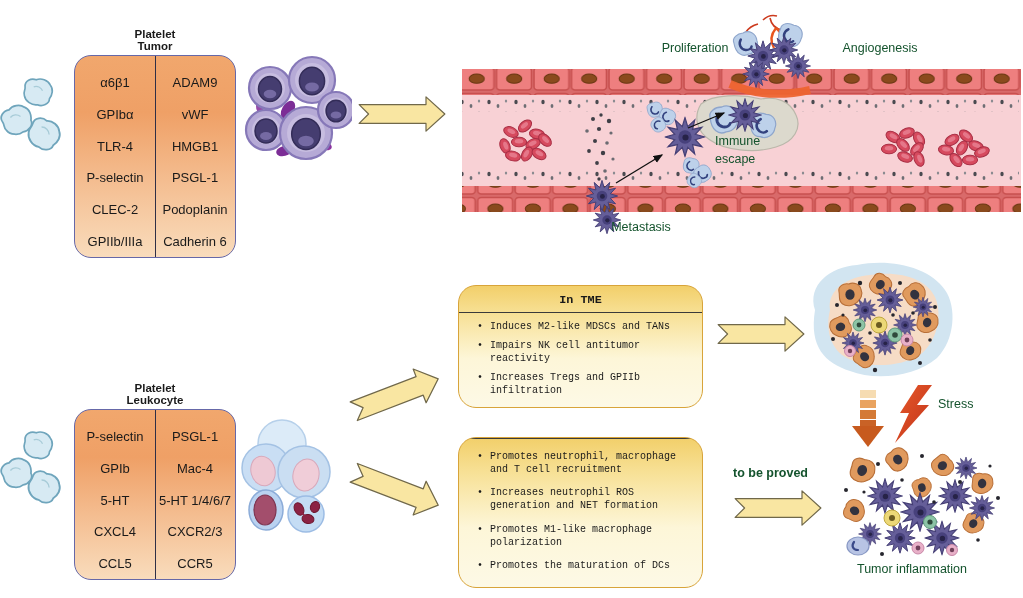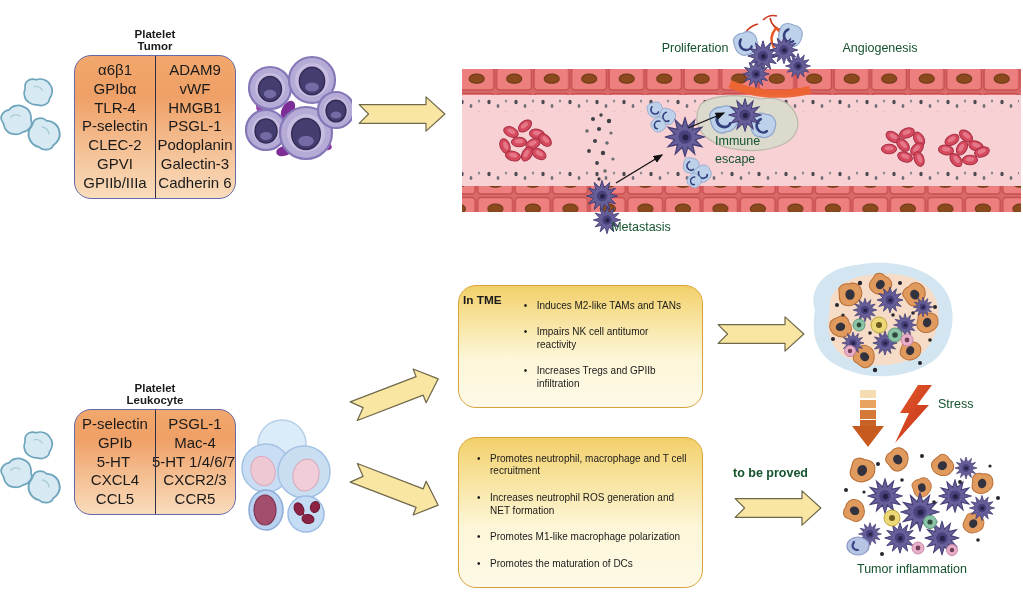--- a/index.html
+++ b/index.html
@@ -11,32 +11,32 @@
   .bold{font-weight:bold;}
 
   
   .otable{position:absolute;width:162px;}
   .thead{display:flex;font-weight:bold;font-size:11.5px;margin-bottom:3px;flex-direction:column;}
   .thead span{flex:1;text-align:center;}
   .tbox{position:relative;border:1.4px solid #6668a8;border-radius:17px;
         background:linear-gradient(180deg,#f1a76d 0%,#efa066 28%,#f4bd90 62%,#f9dcbc 100%);
         padding:5px 0;}
   .tdivider{position:absolute;left:50%;top:0;bottom:0;width:1.2px;background:#2f2f46;}
-  .trow{display:flex;font-size:15px;line-height:18.8px;}
+  .trow{display:flex;font-size:13px;line-height:18.8px;margin-top:13px;}
   .trow span{flex:1;text-align:center;white-space:nowrap;}
 
   
   .ybox{position:absolute;border:1.5px solid #d8a43a;border-radius:18px;
         background:linear-gradient(180deg,#f2cf6a 0%,#f7e094 22%,#fdf6d8 60%,#fdf9e6 100%);
         overflow:hidden;}
   .ybox-title{font-weight:bold;font-size:11.8px;text-align:center;padding:7px 4px 5px 4px;}
   .ybox-sep{height:1.2px;background:#3a3a3a;}
   .ybox-body{display:flex;flex-direction:column;justify-content:space-evenly;
              padding:4px 14px 6px 18px;flex:1;}
-  .ybox{display:flex;flex-direction:row;}
+  .ybox{display:flex;flex-direction:column;font-family:Liberation Mono, monospace;}
   .bullet{display:flex;font-size:10px;line-height:1.28;margin:3px 0;}
   .bdot{width:13px;flex:none;font-size:10px;}
 </style>
 </head>
 <body>
 
 <div id="canvas">
 
   <svg width="0" height="0" style="position:absolute">
     <defs>
@@ -116,24 +116,20 @@
         </div>
       <div class="trow">
           <span>P-selectin</span>
           <span>PSGL-1</span>
         </div>
       <div class="trow">
           <span>CLEC-2</span>
           <span>Podoplanin</span>
         </div>
       <div class="trow">
-          <span>GPVI</span>
-          <span>Galectin-3</span>
-        </div>
-      <div class="trow">
           <span>GPIIb/IIIa</span>
           <span>Cadherin 6</span>
         </div>
     </div>
   </div>
 
   <svg class="abs" style="left:240px;top:48px" width="112" height="122">
     <g>
       <ellipse cx="48" cy="62" rx="6" ry="10" transform="rotate(30 48 62)" fill="#7c2d96"></ellipse>
       <ellipse cx="20" cy="58" rx="4" ry="7" fill="#8b35a0" opacity="0.9"></ellipse>
@@ -364,21 +360,21 @@
         <use href="#arrowR" width="120" height="38"></use>
       </g>
   </svg>
 
   <div class="ybox" style="left:458px;top:285px;width:243px;height:121px">
     <div class="ybox-title">In TME</div>
     <div class="ybox-sep"></div>
     <div class="ybox-body">
       <div class="bullet">
           <span class="bdot">•</span>
-          <span>Induces M2-like TAMs and TANs</span>
+          <span>Induces M2-like MDSCs and TANs</span>
         </div>
       <div class="bullet">
           <span class="bdot">•</span>
           <span>Impairs NK cell antitumor reactivity</span>
         </div>
       <div class="bullet">
           <span class="bdot">•</span>
           <span>Increases Tregs and GPIIb infiltration</span>
         </div>
     </div>

